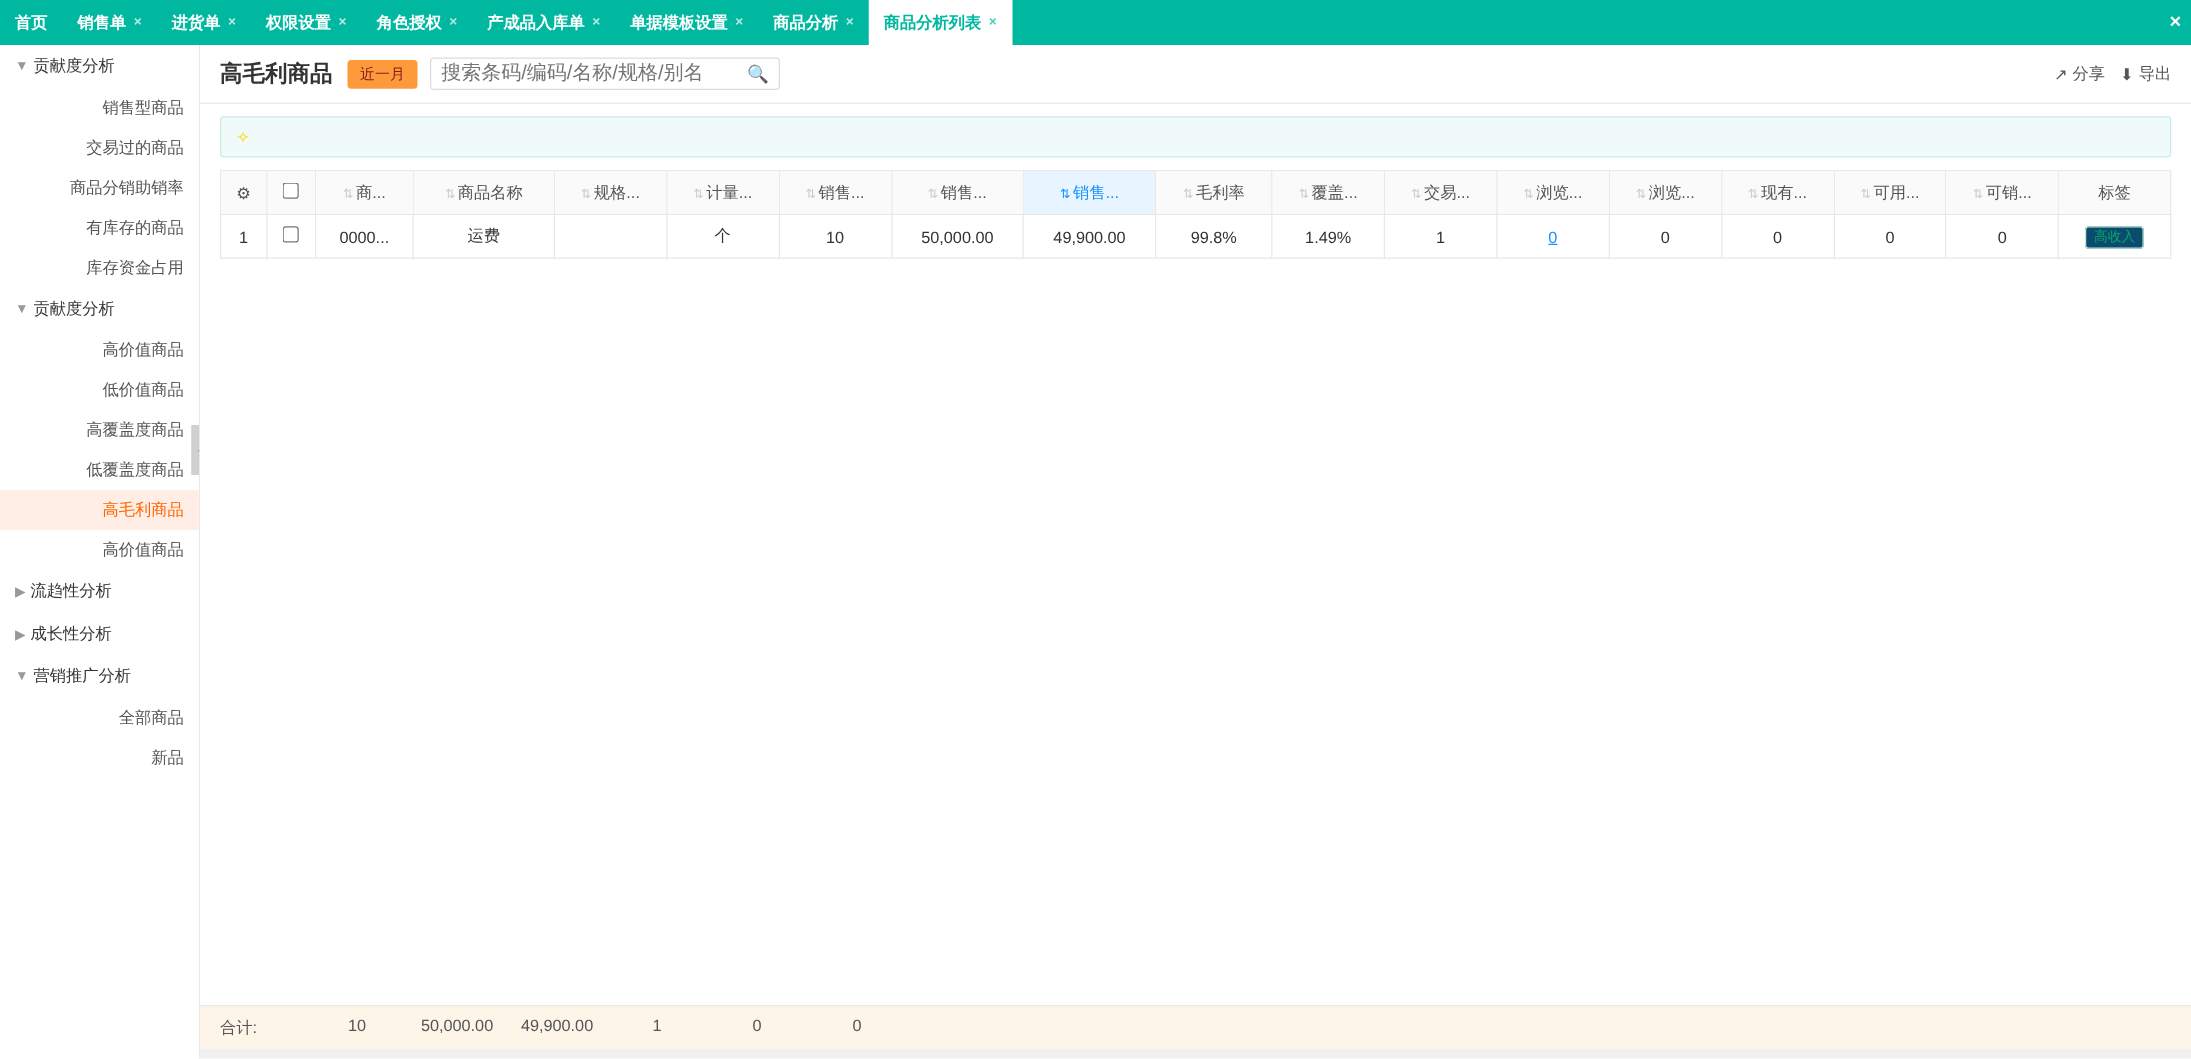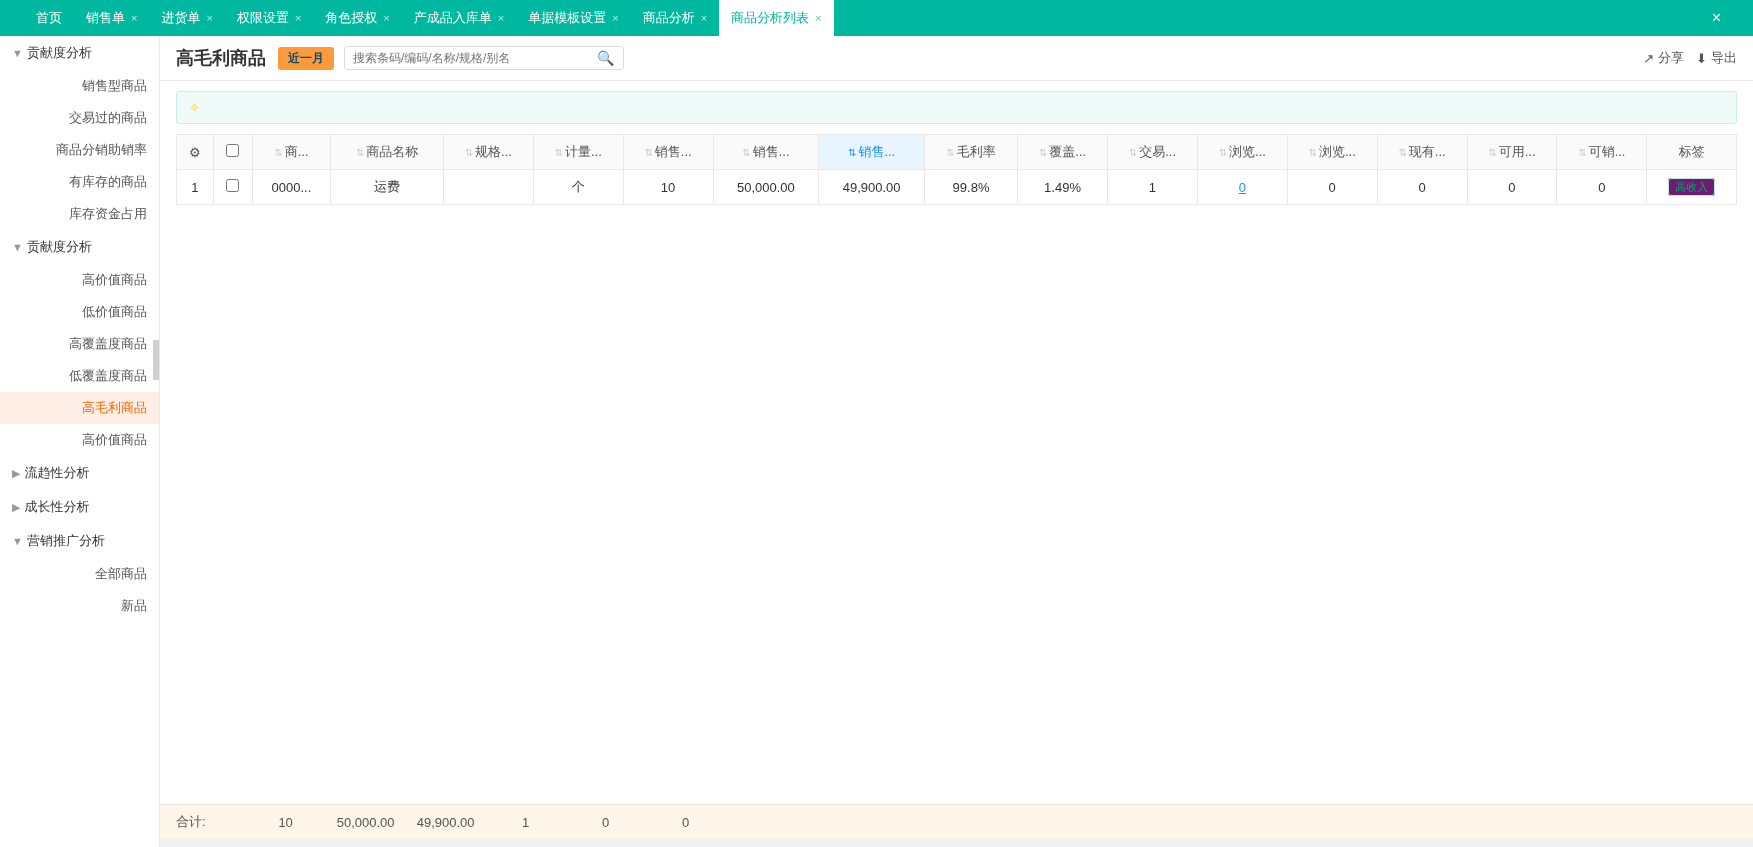--- a/index.html
+++ b/index.html
@@ -4,22 +4,23 @@
   <style>
     * { box-sizing: border-box; margin: 0; padding: 0; font-family: 'Microsoft YaHei', Arial, sans-serif; font-size: 13px; }
     body { background: #f5f5f5; overflow: hidden; height: 847px; display: flex; flex-direction: column; }
 
     
     .top-nav {
       background: #00b8a0;
       display: flex;
       align-items: center;
       height: 36px;
-      padding: 0 24px;
-      flex-shrink: 0;
+      padding: 0 0;
+      flex-shrink: 0;
+      font-weight: bold;
     }
     .nav-tab {
       display: flex;
       align-items: center;
       padding: 0 12px;
       height: 36px;
       color: #fff;
       cursor: pointer;
       font-size: 13px;
       white-space: nowrap;
@@ -88,42 +89,41 @@
       flex-shrink: 0;
     }
     .content-title {
       font-size: 18px;
       font-weight: bold;
       color: #333;
       margin-right: 12px;
     }
     .filter-btn {
       background: #ff9a3c;
-      color: #0c4a6e;
+      color: #7f1d1d;
       border: none;
       padding: 3px 10px;
       border-radius: 3px;
       cursor: pointer;
       font-size: 12px;
       margin-right: 10px;
-      font-weight: bold;
     }
     .search-box {
       display: flex;
       align-items: center;
       border: 1px solid #ddd;
       border-radius: 3px;
       padding: 3px 8px;
       flex: 1;
       max-width: 280px;
     }
     .search-box input {
       border: none;
       outline: none;
-      font-size: 12px;
+      font-size: 16px;
       color: #999;
       width: 100%;
     }
     .search-icon { color: #999; font-size: 14px; }
     .header-actions {
       margin-left: auto;
       display: flex;
       gap: 12px;
     }
     .action-btn {
@@ -174,36 +174,35 @@
     }
     thead tr th .sort-icon { color: #ccc; font-size: 10px; margin-right: 2px; }
     tbody tr td {
       border: 1px solid #e8e8e8;
       padding: 8px 6px;
       text-align: center;
       color: #333;
       white-space: nowrap;
     }
     .tag-high-income {
-      background: #701a75;
+      background: #0c4a6e;
       color: #00aa66;
       border: 1px solid #b8ecd6;
       padding: 2px 6px;
       border-radius: 3px;
       font-size: 11px;
     }
     .link-style { color: #1890ff; text-decoration: underline; cursor: pointer; }
 
     
     .table-footer {
       background: #fdf5e8;
       border-top: 1px solid #e8e8e8;
       padding: 8px 16px;
       display: flex;
-      align-items: center;
       flex-shrink: 0;
       font-size: 12px;
       color: #555;
     }
     .footer-label { margin-right: 40px; }
     .footer-values {
       display: flex;
       gap: 0;
     }
     .footer-cell {

